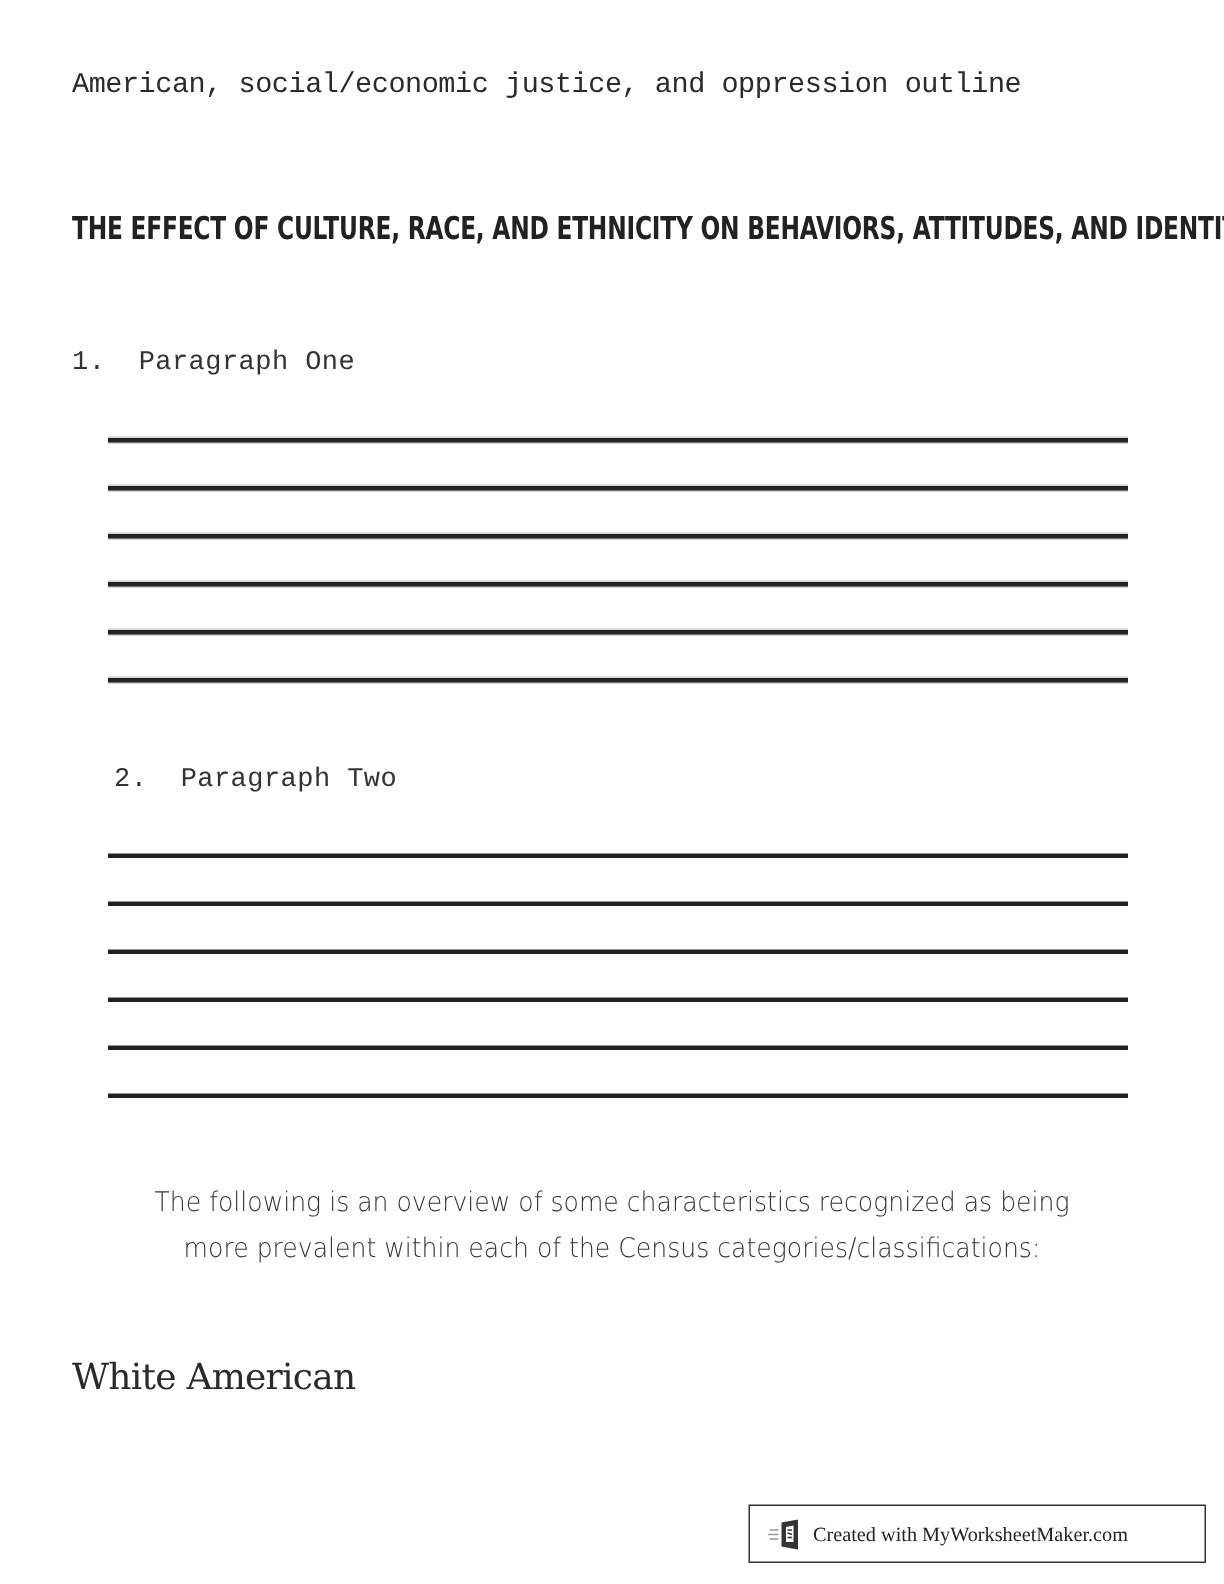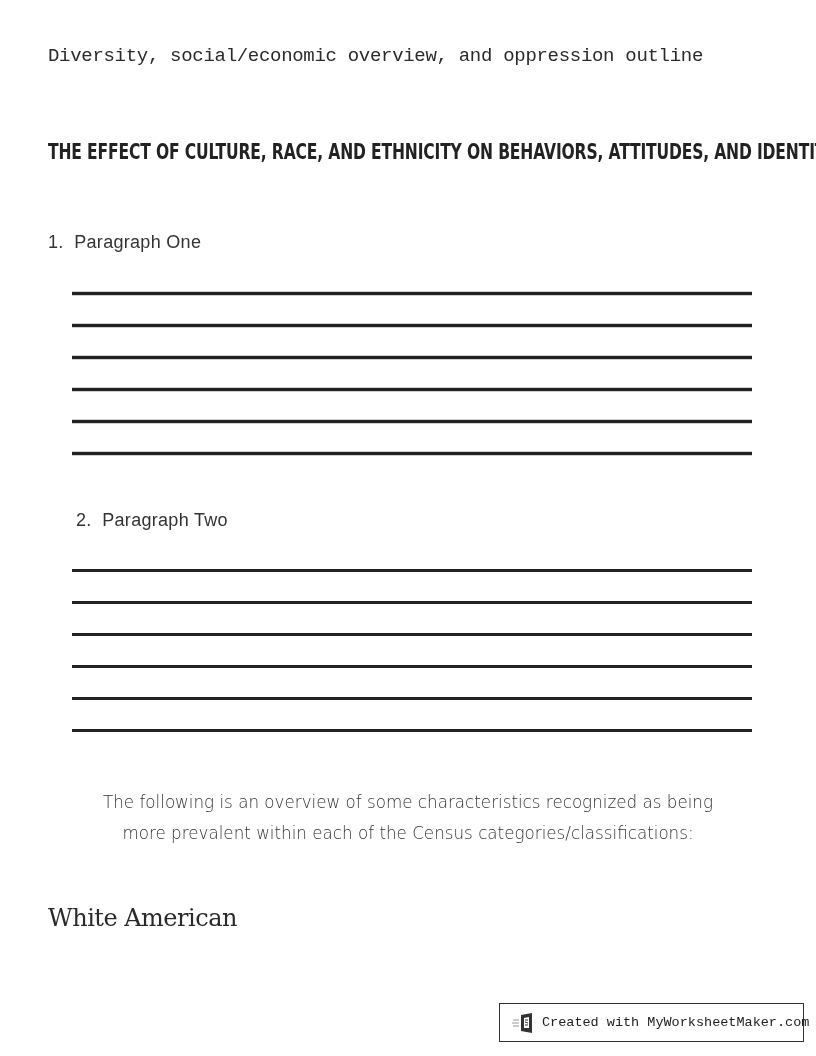--- a/index.html
+++ b/index.html
@@ -14,21 +14,21 @@
   .heading {
     left: 48px; top: 140px; width: 720px;
     font-family: "DejaVu Sans", sans-serif;
     font-weight: bold; font-size: 21px; text-transform: uppercase;
     transform: scaleX(0.74); transform-origin: left center;
     letter-spacing: -0.2px; color: #222;
     white-space: nowrap;
   }
   .heading .inner { display: inline-block; }
   .q-label {
-    font-family: Liberation Sans, sans-serif; font-size: 18px; color: #333;
+    font-family: Liberation Mono, monospace; font-size: 18px; color: #333;
     font-weight: 300; letter-spacing: 0.3px; white-space: nowrap;
   }
   .q1 { left: 48px; top: 232px; }
   .q2 { left: 48px; top: 510px; margin-left: 28px; }
   .line { left: 72px; width: 680px; height: 3px; background: #222; }
   .line.soft { box-shadow: 0 1px 0 #cfcfcf, 0 -1px 0 #cfcfcf; }
   .overview {
     left: 40px; top: 786px; width: 736px; text-align: center;
     font-family: "DejaVu Sans", sans-serif; font-size: 18px; line-height: 31px;
     color: #333; font-weight: 300;
@@ -39,28 +39,28 @@
     font-family: "DejaVu Serif", serif; 
     font-size: 24px; color: #2a2a2a; white-space: nowrap; letter-spacing: -0.5px;
   }
   .badge {
     left: 499px; top: 1003px; width: 305px; height: 39px;
     border: 1.5px solid #333; box-sizing: border-box;
     display: flex; align-items: center; padding-left: 12px; gap: 6px;
     background: #fff;
   }
   .badge-text {
-    font-family: Liberation Mono, monospace; font-size: 13.5px; color: #222; white-space: nowrap;
+    font-family: Liberation Serif, serif; font-size: 13.5px; color: #222; white-space: nowrap;
   }
   .badge-icon { width: 24px; height: 22px; display: inline-block; }
 </style>
 </head>
 <body>
 
-<div class="abs subtitle">Diversity, social/economic overview, and oppression outline</div>
+<div class="abs subtitle">American, social/economic justice, and oppression outline</div>
 
 <div class="abs heading">
   <span class="inner">The effect of culture, race, and ethnicity on behaviors, attitudes, and identity</span>
 </div>
 
 <div class="abs q-label q1">
   <span>1.</span>&nbsp;
   <span>Paragraph One</span>
 </div>
 <div class="abs line soft" style="top:292px"></div>

